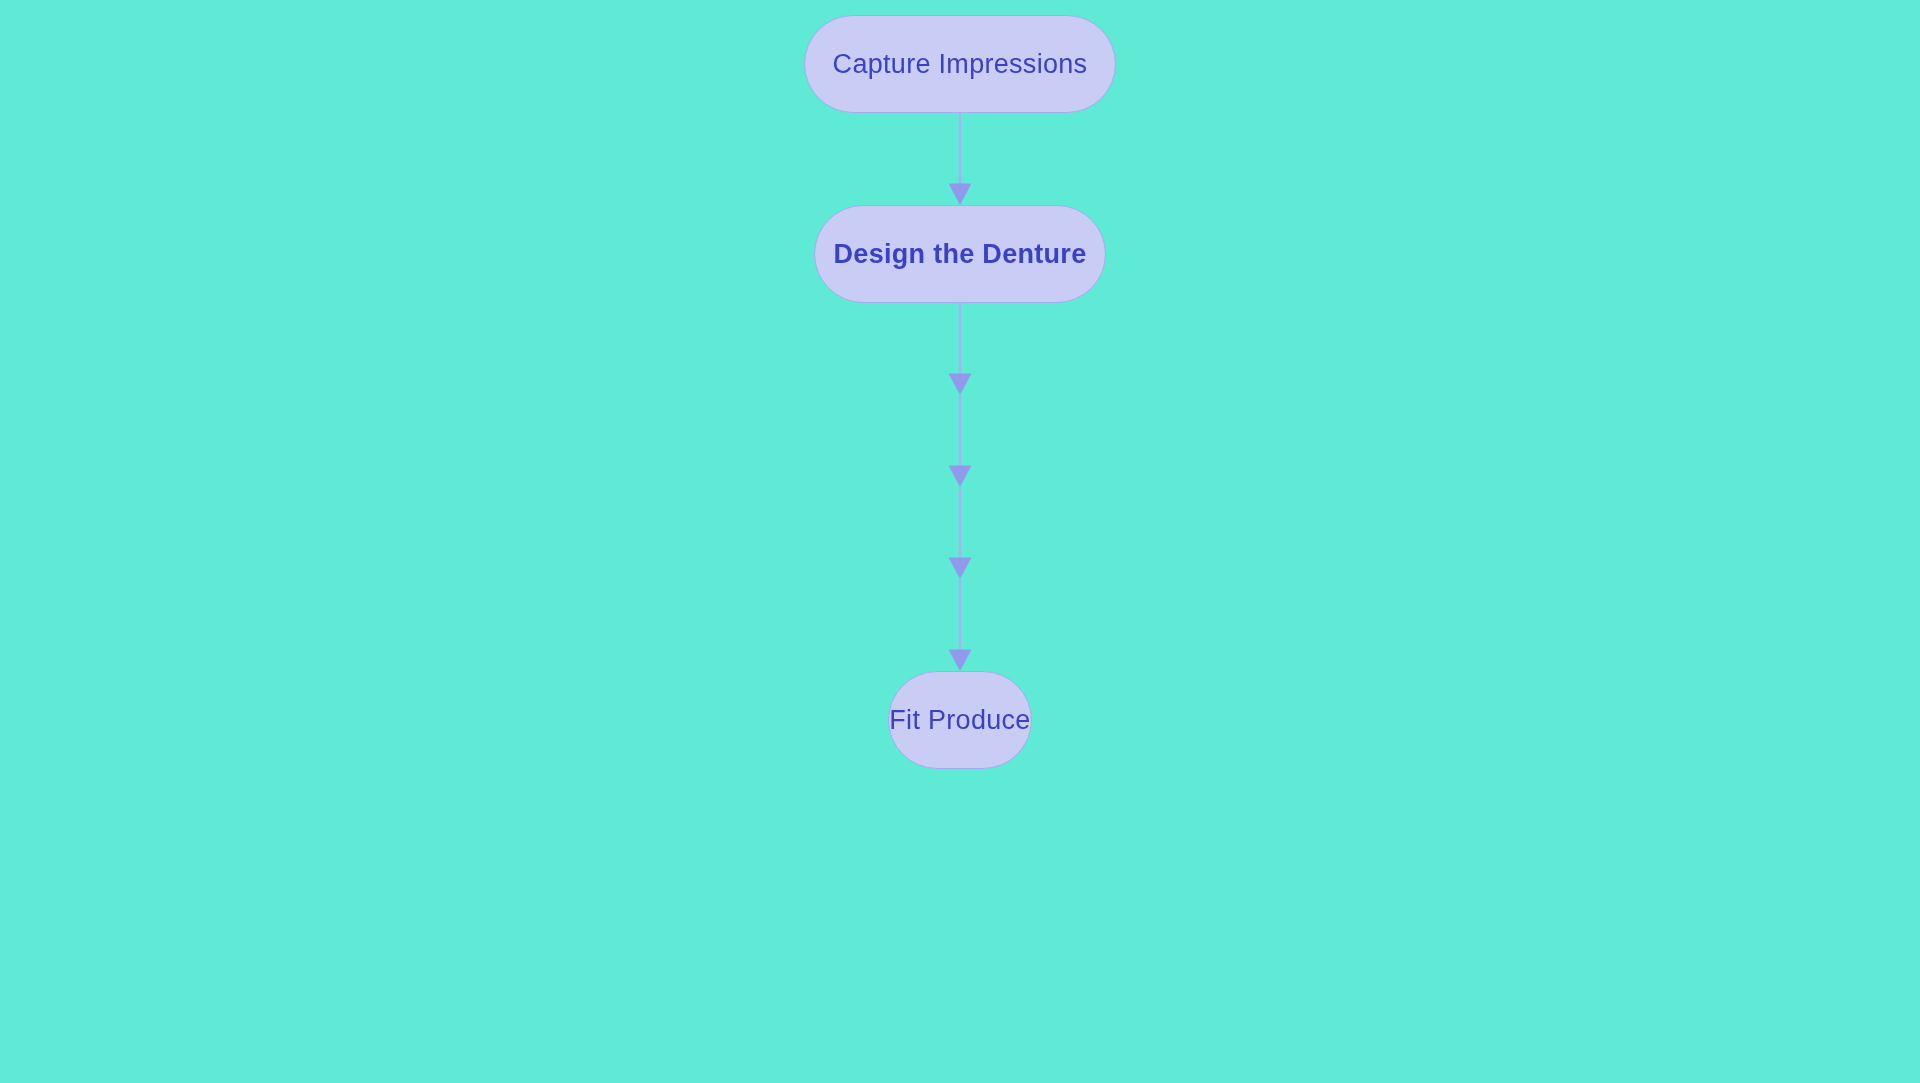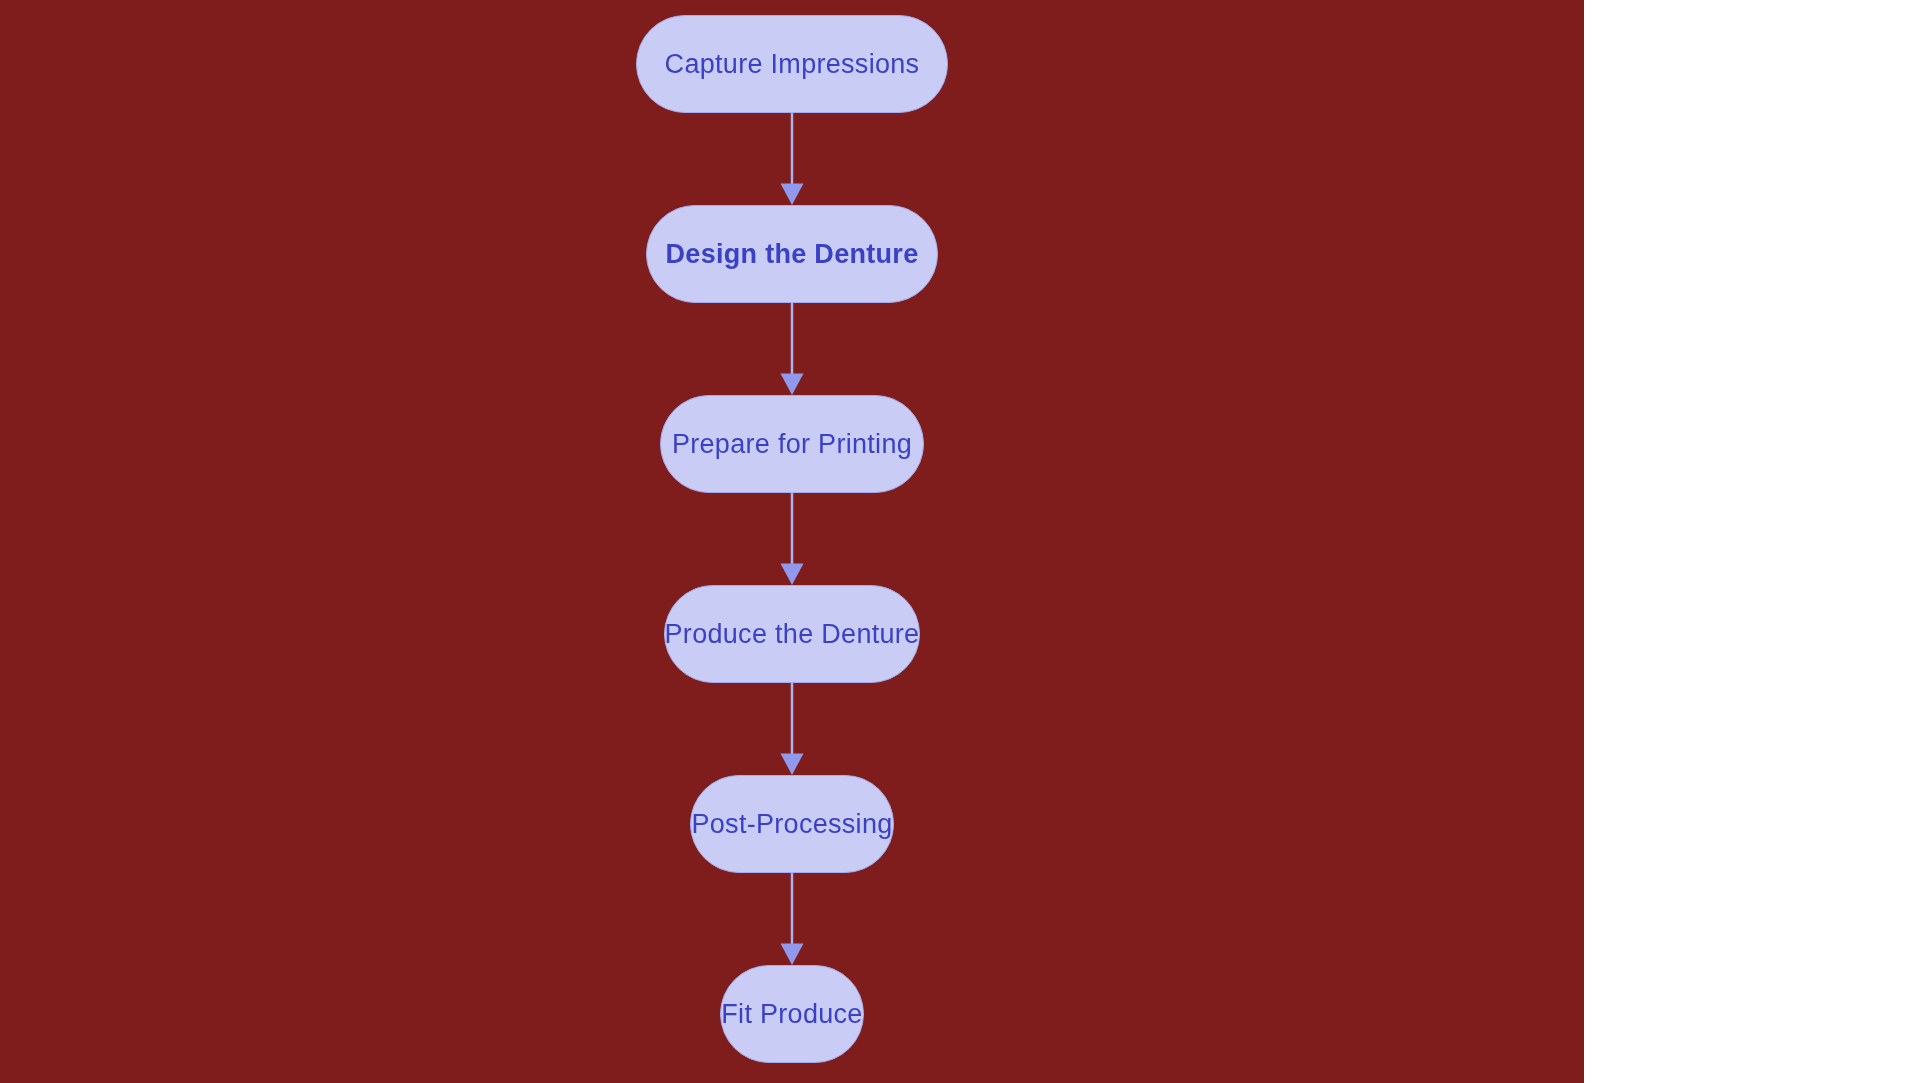--- a/index.html
+++ b/index.html
@@ -2,23 +2,23 @@
 <html><head>
 <meta charset="utf-8">
 <style>
   html, body {
     margin: 0;
     padding: 0;
     background: #ffffff;
   }
   .canvas {
     position: relative;
-    width: 1584px;
+    width: 1920px;
     height: 1083px;
-    background: #7f1d1d;
+    background: #5eead4;
     overflow: hidden;
     font-family: "Liberation Sans", "DejaVu Sans", sans-serif;
   }
   .flow {
     position: absolute;
     top: 15px;
     left: 50%;
     transform: translateX(-50%);
     display: flex;
     flex-direction: column;
@@ -74,45 +74,36 @@
       <span>Design the Denture</span>
     </div>
 
     <div class="flow-arrow">
       <svg width="26" height="92" viewBox="0 0 26 92">
         <line x1="13" y1="0" x2="13" y2="72" stroke="#a9b0f1" stroke-width="2.5"></line>
         <polygon points="1.5,70.5 24.5,70.5 13,92" fill="#9099ec"></polygon>
       </svg>
     </div>
 
-    <div class="node">
-      <span>Prepare for Printing</span>
-    </div>
 
     <div class="flow-arrow">
       <svg width="26" height="92" viewBox="0 0 26 92">
         <line x1="13" y1="0" x2="13" y2="72" stroke="#a9b0f1" stroke-width="2.5"></line>
         <polygon points="1.5,70.5 24.5,70.5 13,92" fill="#9099ec"></polygon>
       </svg>
     </div>
 
-    <div class="node">
-      <span>Produce the Denture</span>
-    </div>
 
     <div class="flow-arrow">
       <svg width="26" height="92" viewBox="0 0 26 92">
         <line x1="13" y1="0" x2="13" y2="72" stroke="#a9b0f1" stroke-width="2.5"></line>
         <polygon points="1.5,70.5 24.5,70.5 13,92" fill="#9099ec"></polygon>
       </svg>
     </div>
 
-    <div class="node">
-      <span>Post-Processing</span>
-    </div>
 
     <div class="flow-arrow">
       <svg width="26" height="92" viewBox="0 0 26 92">
         <line x1="13" y1="0" x2="13" y2="72" stroke="#a9b0f1" stroke-width="2.5"></line>
         <polygon points="1.5,70.5 24.5,70.5 13,92" fill="#9099ec"></polygon>
       </svg>
     </div>
 
     <div class="node">
       <span>Fit Produce</span>

